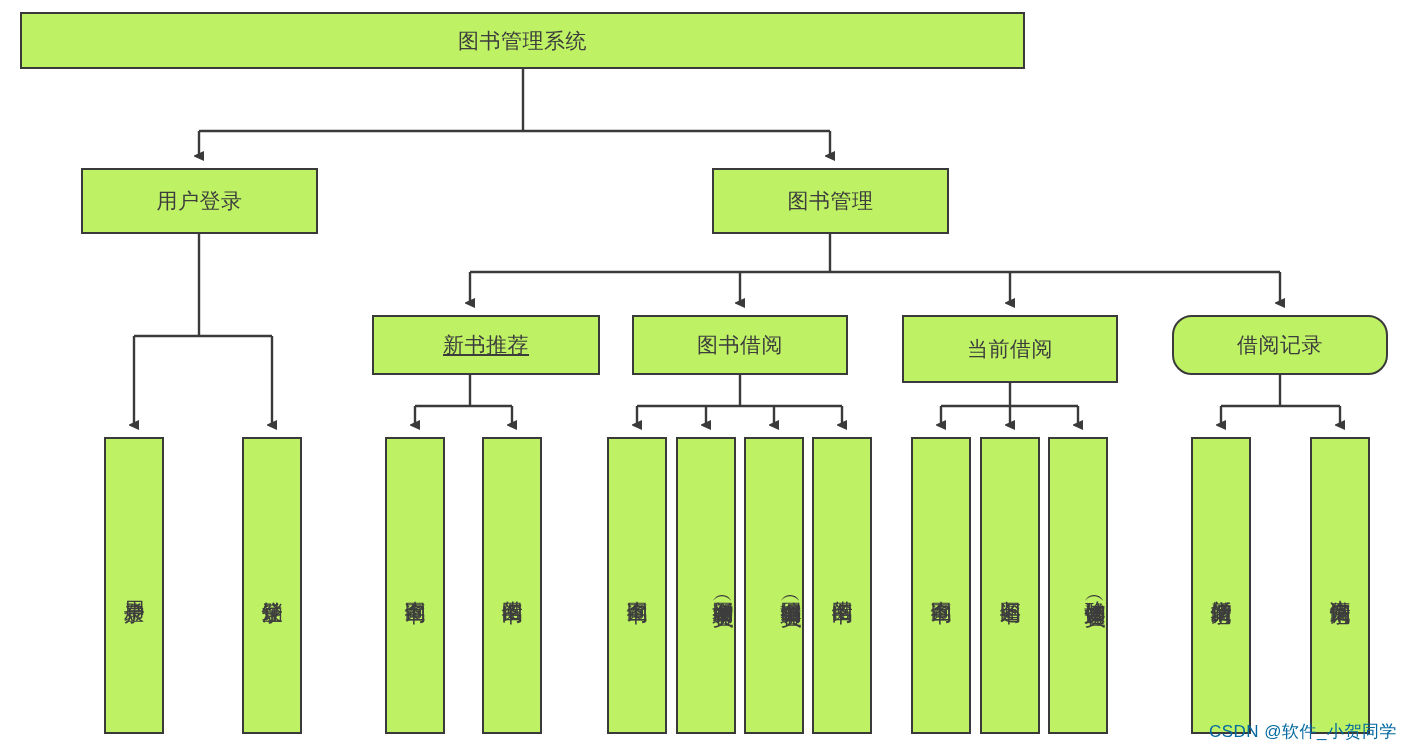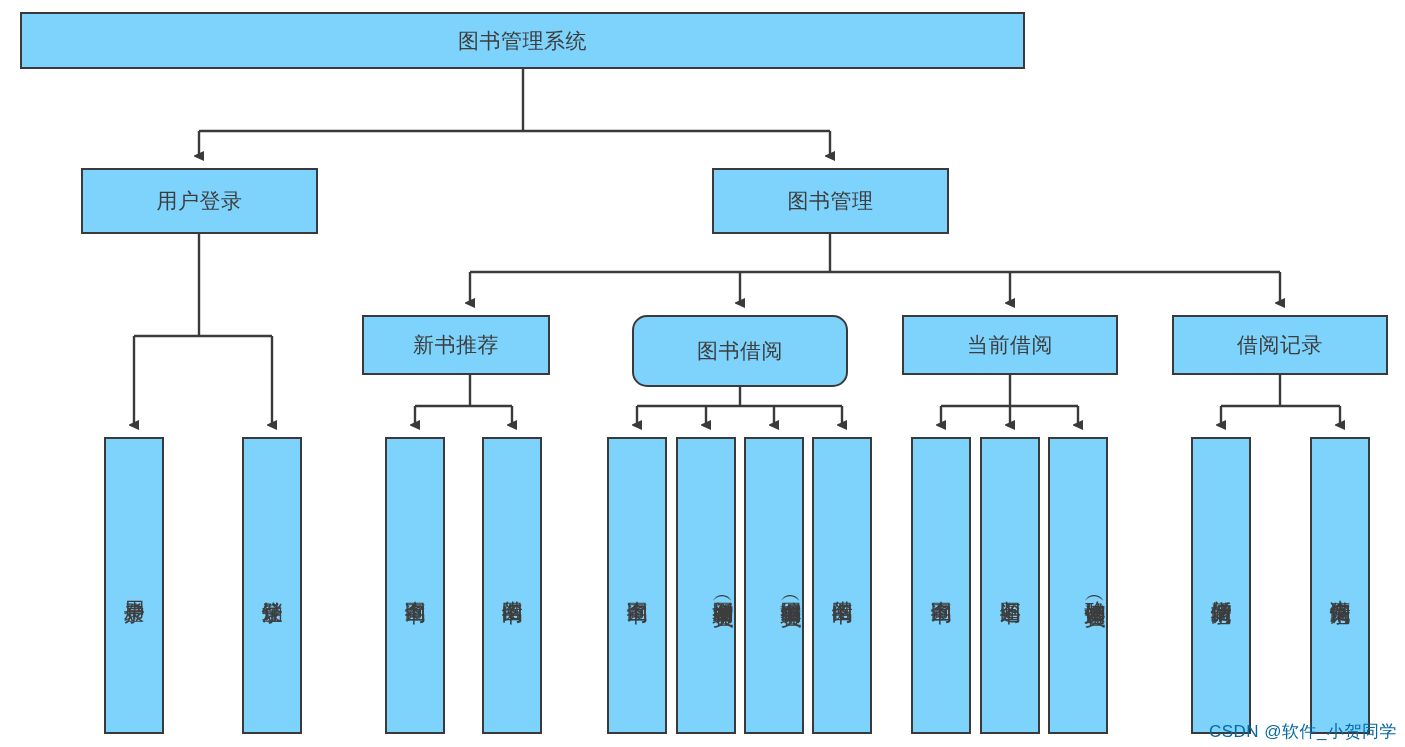--- a/index.html
+++ b/index.html
@@ -22,21 +22,21 @@
     left: 0;
     top: 0;
     width: 1405px;
     height: 747px;
     pointer-events: none;
   }
   .node {
     position: absolute;
     box-sizing: border-box;
     border: 2px solid #3a3a3a;
-    background: #7dd3fc;
+    background: #bef264;
     color: #3d3d3d;
     display: flex;
     align-items: center;
     justify-content: center;
     text-align: center;
     z-index: 2;
   }
   .node.horizontal {
     font-size: 21px;
     letter-spacing: 0.5px;
@@ -129,30 +129,30 @@
     <span class="node-label">图书管理系统</span>
   </div>
 
   <div class="node horizontal" style="left:81px; top:168px; width:237px; height:66px;">
     <span class="node-label">用户登录</span>
   </div>
   <div class="node horizontal" style="left:712px; top:168px; width:237px; height:66px;align-items:center;">
     <span class="node-label">图书管理</span>
   </div>
 
-  <div class="node horizontal" style="left:362px; top:315px; width:188px; height:60px;">
+  <div class="node horizontal" style="left:372px; top:315px; width:228px; height:60px;text-decoration:underline;">
     <span class="node-label">新书推荐</span>
   </div>
-  <div class="node horizontal" style="left:632px; top:315px; width:216px; height:72px;border-radius:15px;">
+  <div class="node horizontal" style="left:632px; top:315px; width:216px; height:60px;">
     <span class="node-label">图书借阅</span>
   </div>
-  <div class="node horizontal" style="left:902px; top:315px; width:216px; height:60px;">
+  <div class="node horizontal" style="left:902px; top:315px; width:216px; height:68px;">
     <span class="node-label">当前借阅</span>
   </div>
-  <div class="node horizontal" style="left:1172px; top:315px; width:216px; height:60px;">
+  <div class="node horizontal" style="left:1172px; top:315px; width:216px; height:60px;border-radius:20px;">
     <span class="node-label">借阅记录</span>
   </div>
 
   <div class="node vertical leaf-short" style="left:104px; top:437px; width:60px; height:297px;">
     <span class="node-label">用户登录</span>
   </div>
   <div class="node vertical leaf-short" style="left:242px; top:437px; width:60px; height:297px;">
     <span class="node-label">注销登录</span>
   </div>
 

